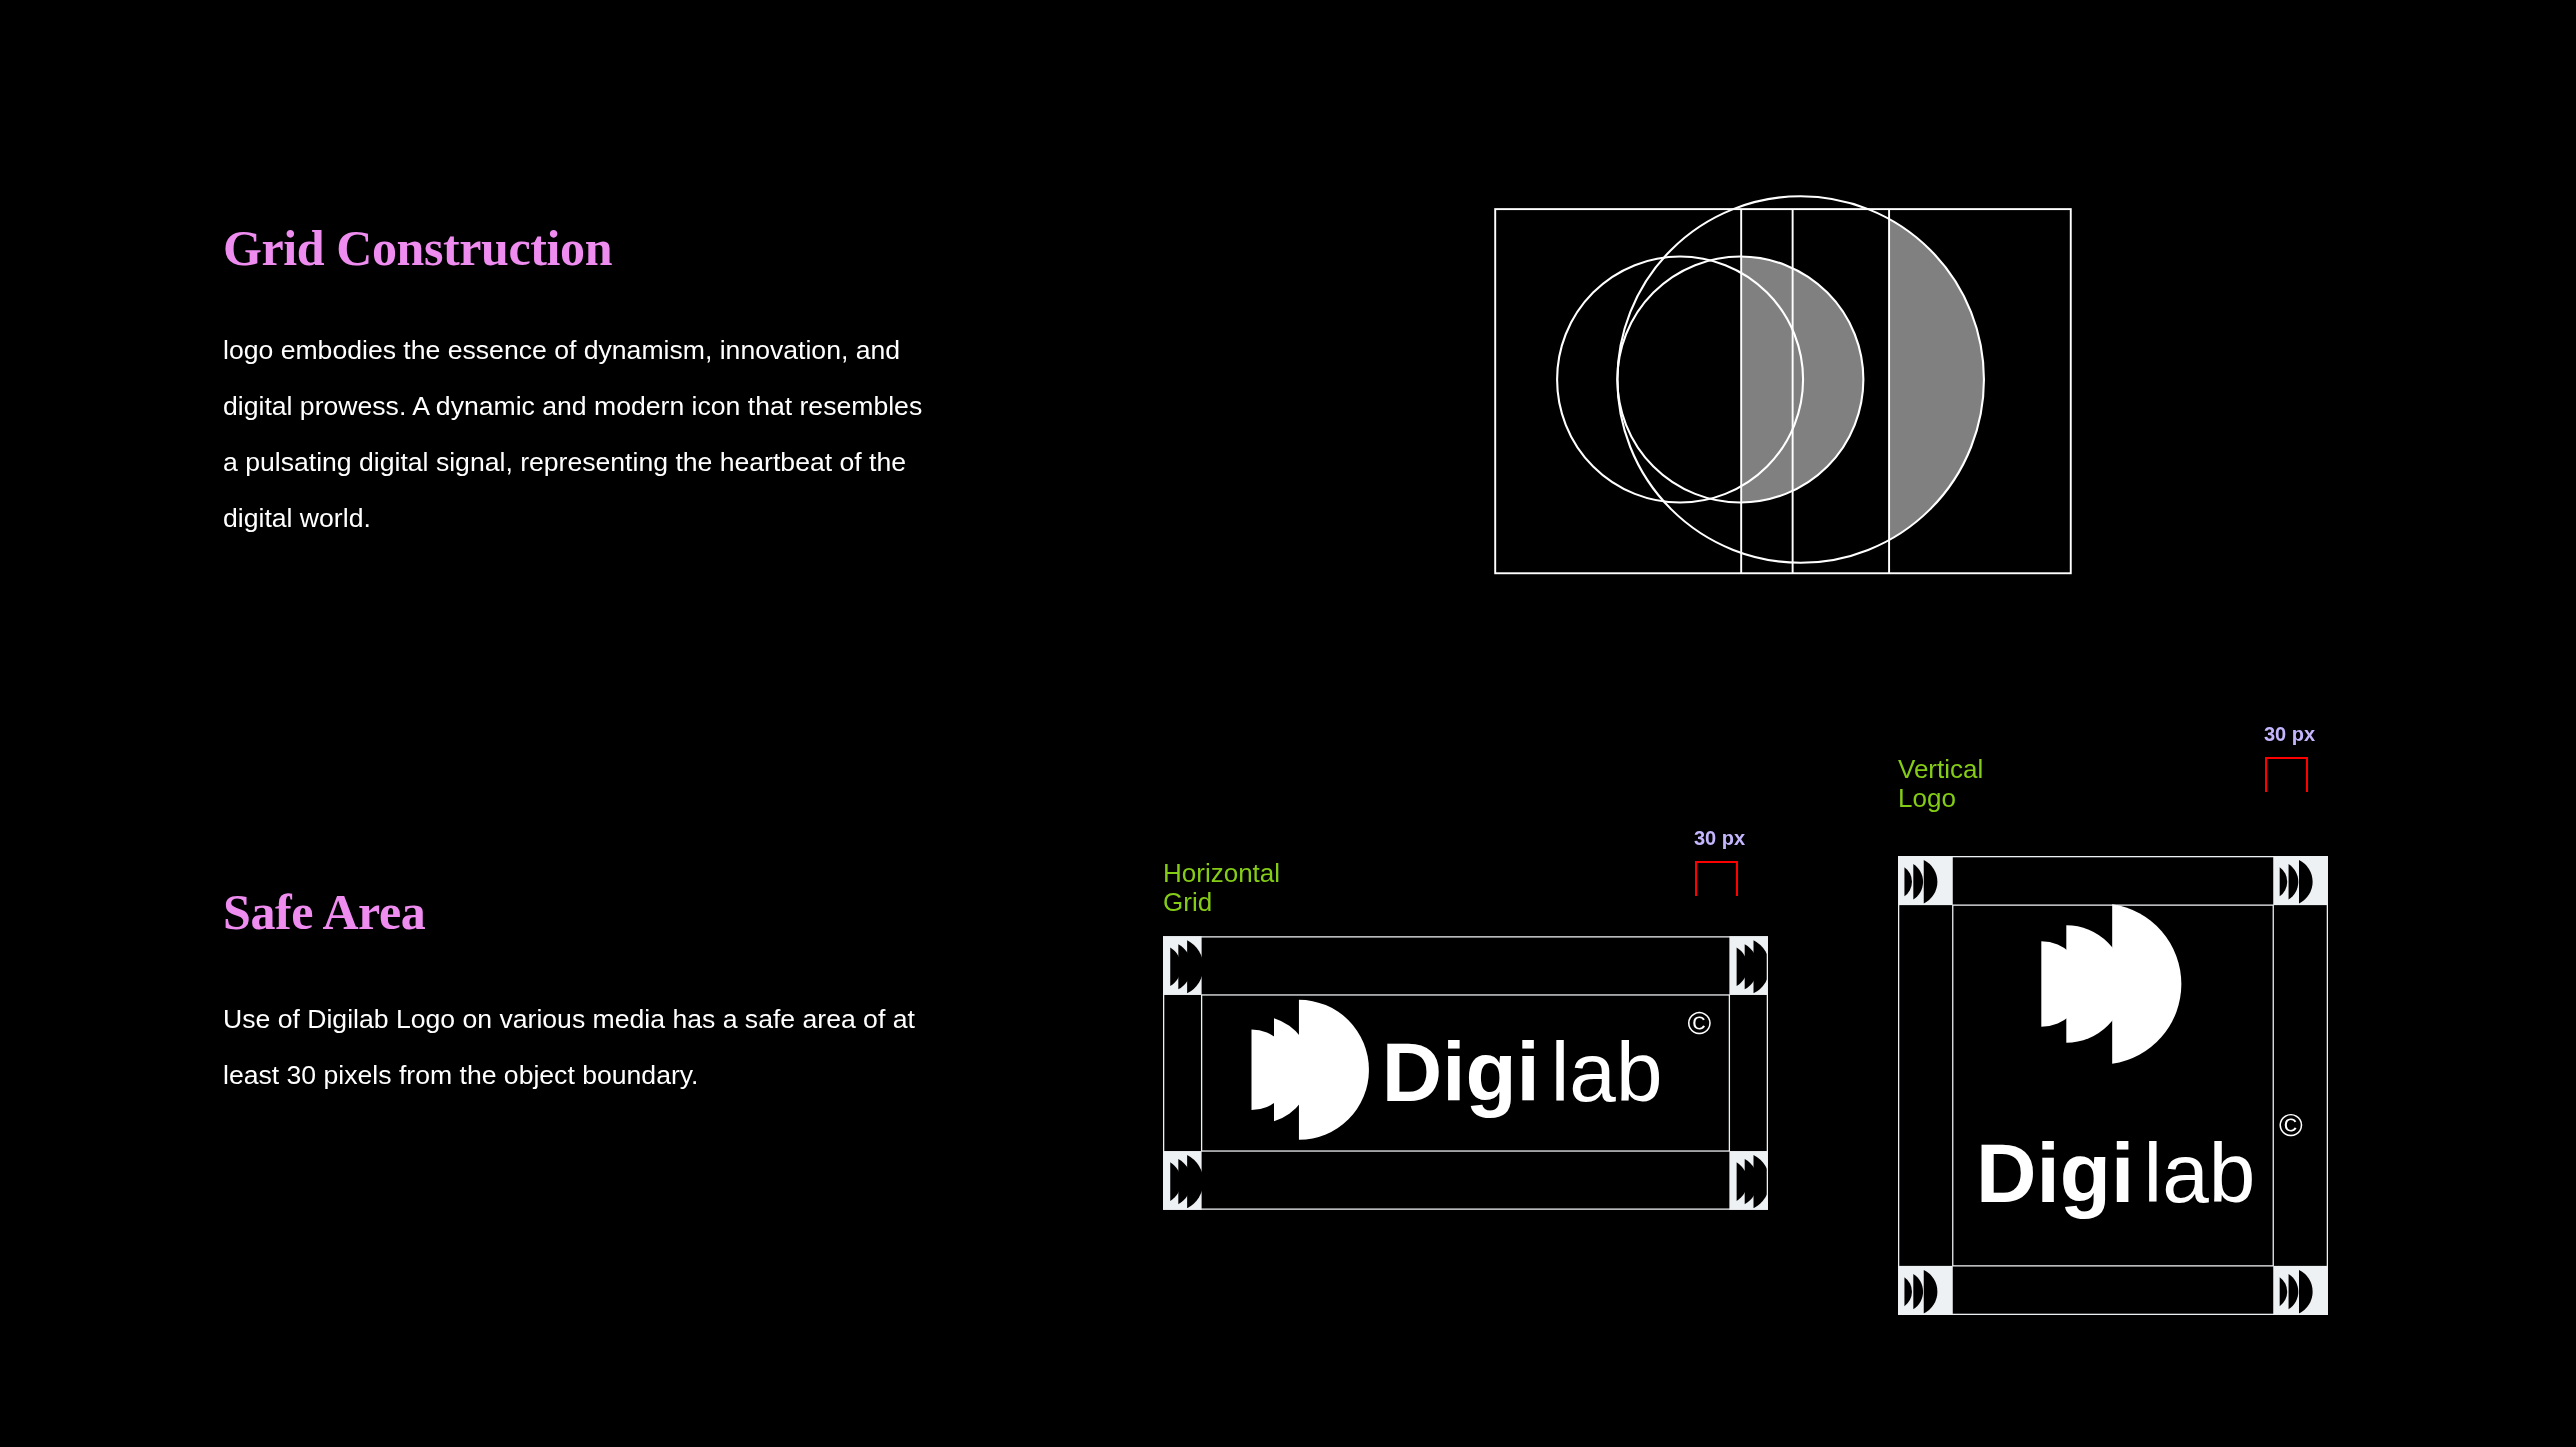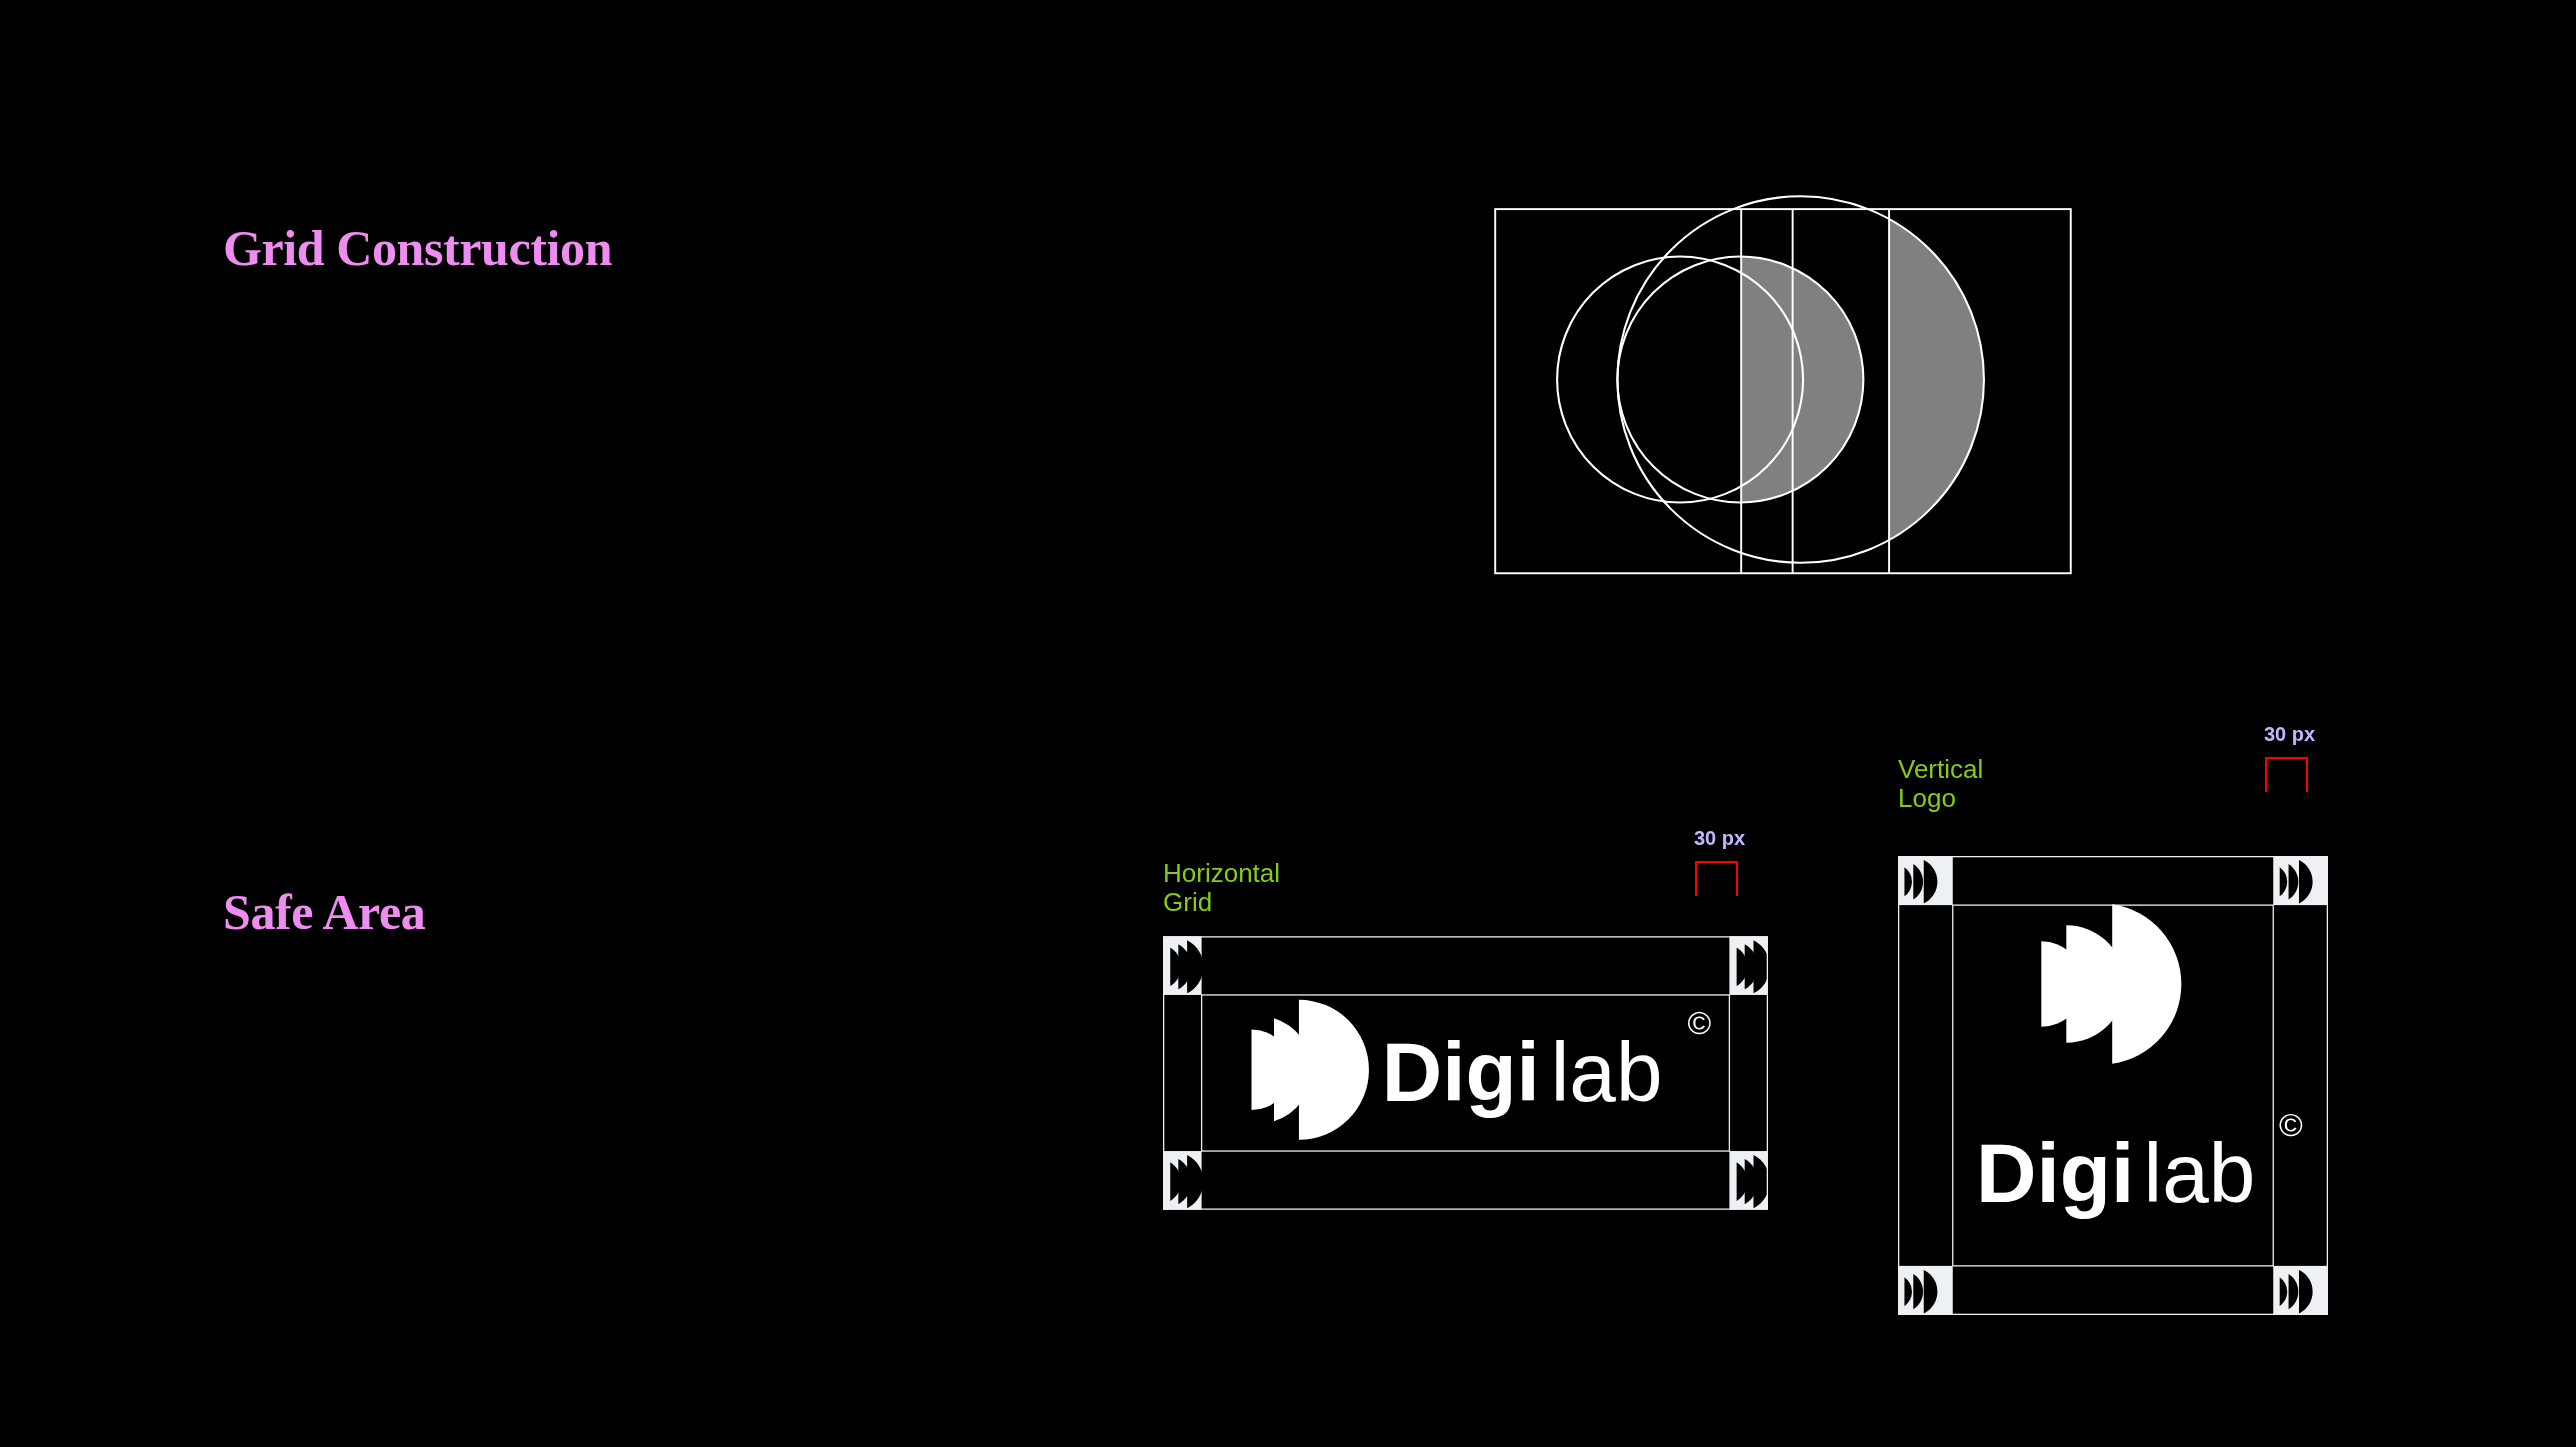--- a/index.html
+++ b/index.html
@@ -65,20 +65,21 @@
 
   .safebox { position:absolute; }
 </style>
 </head>
 <body>
 
 <div class="page">
 
   <h1 id="grid-title" class="section-title">Grid Construction</h1>
 
+  <p id="grid-copy" class="body-copy">logo embodies the essence of dynamism, innovation, and digital prowess. A dynamic and modern icon that resembles a pulsating digital signal, representing the heartbeat of the digital world.</p>
 
   <div id="grid-diagram">
     <svg width="628" height="418" viewBox="0 0 780 520">
       <defs>
 
         <clipPath id="clipBigRight">
           <rect x="517" y="0" width="263" height="520"></rect>
         </clipPath>
 
         <clipPath id="clipMidRight">
@@ -97,20 +98,21 @@
       <line x1="517" y1="30" x2="517" y2="483" stroke="#ffffff" stroke-width="2.4"></line>
 
       <circle cx="257" cy="242" r="153" fill="none" stroke="#ffffff" stroke-width="2.6"></circle>
       <circle cx="332" cy="242" r="153" fill="none" stroke="#ffffff" stroke-width="2.6"></circle>
       <circle cx="407" cy="242" r="228" fill="none" stroke="#ffffff" stroke-width="2.6"></circle>
     </svg>
   </div>
 
   <h1 id="safe-title" class="section-title">Safe Area</h1>
 
+  <p id="safe-copy" class="body-copy">Use of  Digilab Logo on various media has a safe area of at least 30 pixels from the object boundary.</p>
 
   <div id="horiz-block">
 
     <div class="blk-label" style="left:0px; top:-26px;">Horizontal
 Grid</div>
 
     <div class="px-note" style="left:531px; top:-58px;">30 px</div>
 
     <div class="px-bracket" style="left:532px; top:-24px; width:43px; height:35px;"></div>
 

